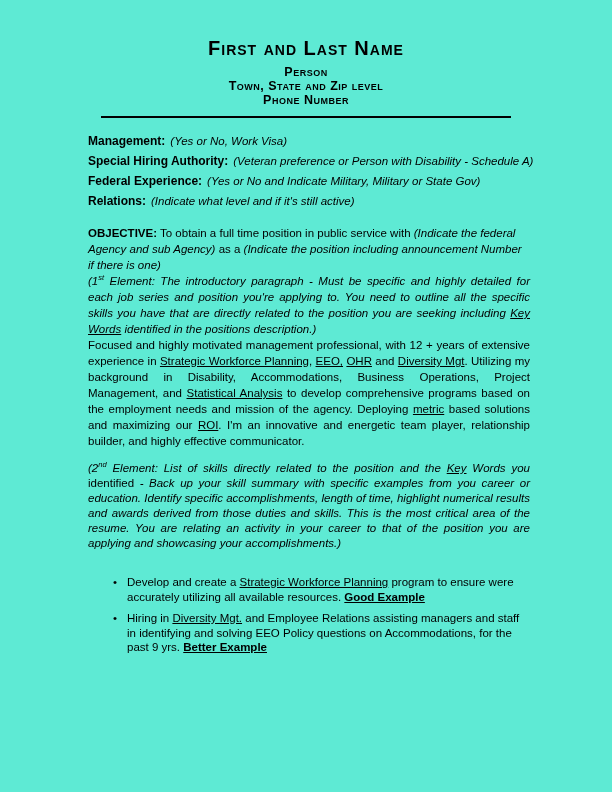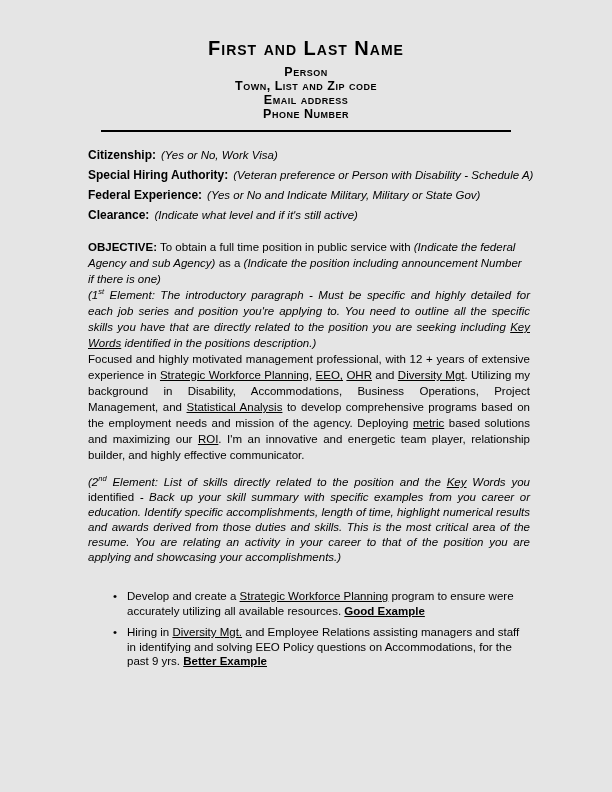--- a/index.html
+++ b/index.html
@@ -1,19 +1,19 @@
 <!DOCTYPE html>
 <html><head>
 <meta charset="utf-8">
 <style>
   html,body { margin:0; padding:0; background:#ffffff; }
   .page {
     position:relative;
     width:612px; height:792px;
-    background:#e5e5e5;
+    background:#5eead4;
     color:#000000;
     font-family:"Liberation Sans", sans-serif;
     overflow:hidden;
     box-sizing:border-box;
   }
   
   .header { padding-top:36px; text-align:center; }
   .name {
     font-size:20px; font-weight:bold;
     font-variant:small-caps; letter-spacing:1px;
@@ -53,41 +53,40 @@
 </style>
 </head>
 <body>
 
 <div class="page">
 
   <div class="header">
     <div class="name">First and Last Name</div>
     <div class="contact">
       <div class="contact-line">Person</div>
-      <div class="contact-line">Town, List and Zip code</div>
-      <div class="contact-line">Email address</div>
+      <div class="contact-line">Town, State and Zip level</div>
       <div class="contact-line">Phone Number</div>
     </div>
     <hr class="rule">
   </div>
 
   <div class="doc-body">
 
     <div class="fields">
       <div class="field-row">
-        <span class="field-label">Citizenship:</span><span class="field-note">(Yes or No, Work Visa)</span>
+        <span class="field-label">Management:</span><span class="field-note">(Yes or No, Work Visa)</span>
       </div>
       <div class="field-row">
         <span class="field-label">Special Hiring Authority:</span><span class="field-note">(Veteran preference or Person with Disability - Schedule A)</span>
       </div>
       <div class="field-row">
         <span class="field-label">Federal Experience:</span><span class="field-note">(Yes or No and Indicate Military, Military or State Gov)</span>
       </div>
       <div class="field-row">
-        <span class="field-label">Clearance:</span><span class="field-note">(Indicate what level and if it's still active)</span>
+        <span class="field-label">Relations:</span><span class="field-note">(Indicate what level and if it's still active)</span>
       </div>
     </div>
 
     <p class="para left" style=""><span class="b">OBJECTIVE:</span><span> To obtain a full time position in public service with </span><span class="i">(Indicate the federal Agency and sub Agency)</span><span> as a </span><span class="i">(Indicate the position including announcement Number if there is one)</span></p>
 
 
     <p class="para mt12"><span class="i">(1</span><span class="i sup">st</span><span class="i"> Element: The introductory paragraph - Must be specific and highly detailed for each job series and position you're applying to. You need to outline all the specific skills you have that are directly related to the position you are seeking including </span><span class="i u">Key Words</span><span class="i"> identified in the positions description.)</span></p>
 
     <p class="para mt12"><span>Focused and highly motivated management professional, with 12 + years of extensive experience in </span><span class="u">Strategic Workforce Planning</span><span>, </span><span class="u">EEO,</span><span> </span><span class="u">OHR</span><span> and </span><span class="u">Diversity Mgt</span><span>. Utilizing my background in Disability, Accommodations, Business Operations, Project Management, and </span><span class="u">Statistical Analysis</span><span> to develop comprehensive programs based on the employment needs and mission of the agency. Deploying </span><span class="u">metric</span><span> based solutions and maximizing our </span><span class="u">ROI</span><span>. I'm an innovative and energetic team player, relationship builder, and highly effective communicator.</span></p>
 

